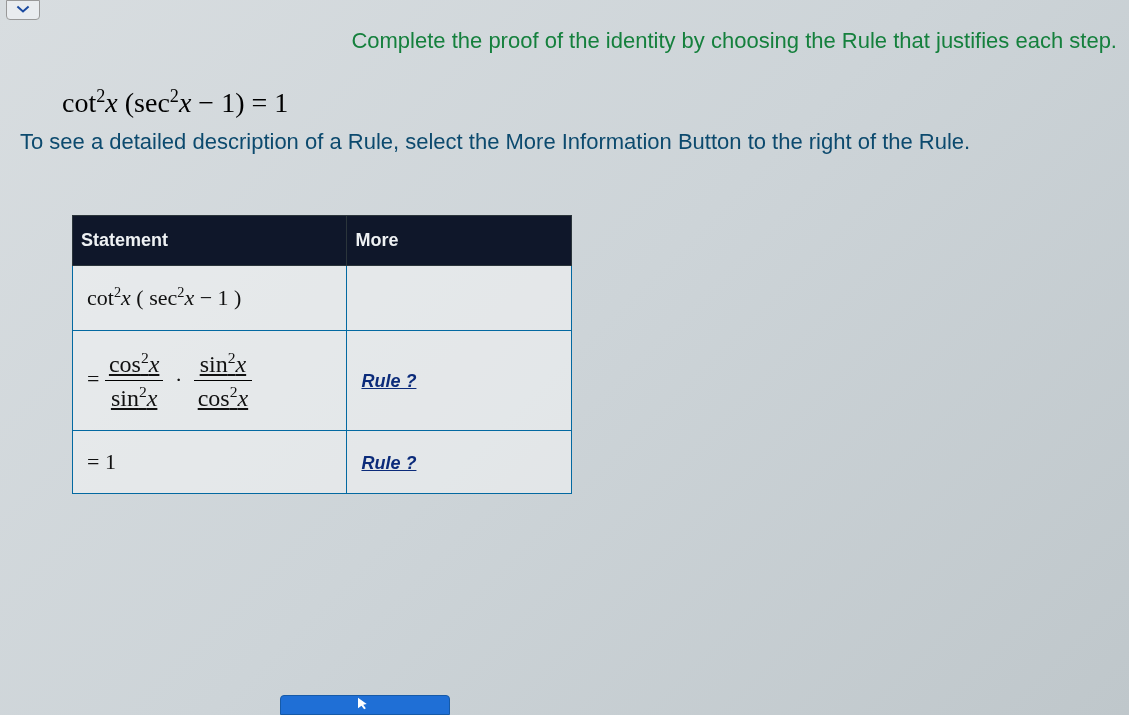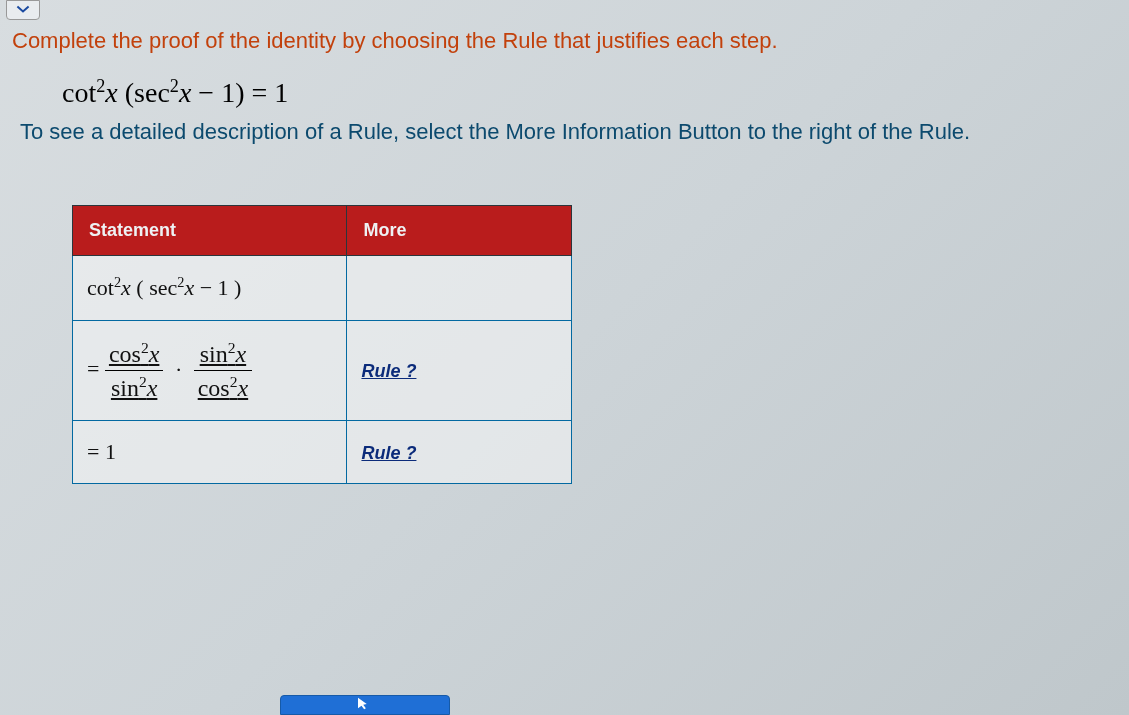--- a/index.html
+++ b/index.html
@@ -25,22 +25,23 @@
     justify-content: center;
     cursor: pointer;
   }
   .chevron-box svg { width: 16px; height: 12px; }
   .content {
     padding: 28px 12px 0 12px;
     color: #1a1a1a;
   }
   .instruction {
     font-size: 22px;
-    color: #c2410c;
-    margin-bottom: 22px;
+    color: #15803d;
+    margin-bottom: 32px;
+    text-align: right;
   }
   .equation {
     font-family: "Times New Roman", serif;
     font-size: 28px;
     margin-left: 50px;
     margin-bottom: 10px;
     color: #000;
   }
   sup { font-size: 0.65em; vertical-align: super; }
   .sub-instruction {
@@ -49,25 +50,25 @@
     margin-bottom: 60px;
     margin-left: 8px;
   }
   .proof-table {
     margin-left: 60px;
     border-collapse: collapse;
     width: 500px;
     background: rgba(250,250,250,0.5);
   }
   .proof-table th {
-    background: #b91c1c;
+    background: #0f172a;
     color: #eef1f3;
     font-weight: 600;
     text-align: left;
-    padding: 14px 16px;
+    padding: 14px 8px;
     font-size: 18px;
     border: 1px solid #2b353b;
   }
   .proof-table th:first-child { width: 55%; }
   .proof-table td {
     border: 1px solid #0369a1;
     padding: 18px 14px;
     font-family: "Times New Roman", serif;
     font-size: 22px;
     vertical-align: middle;

